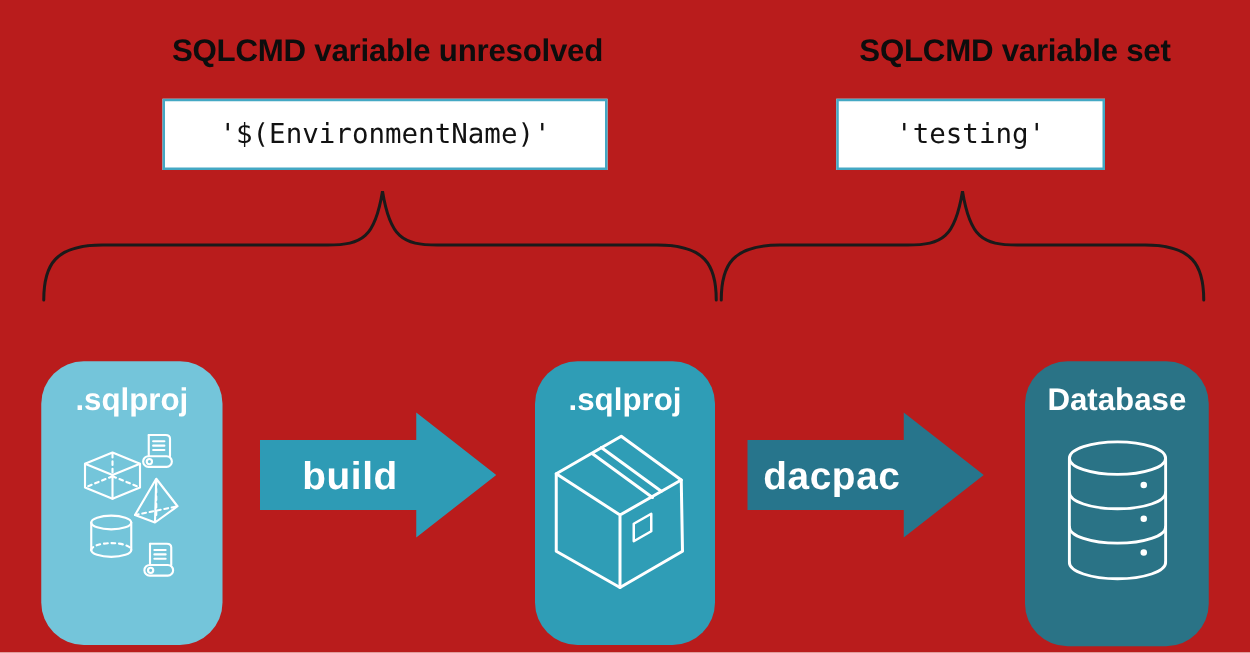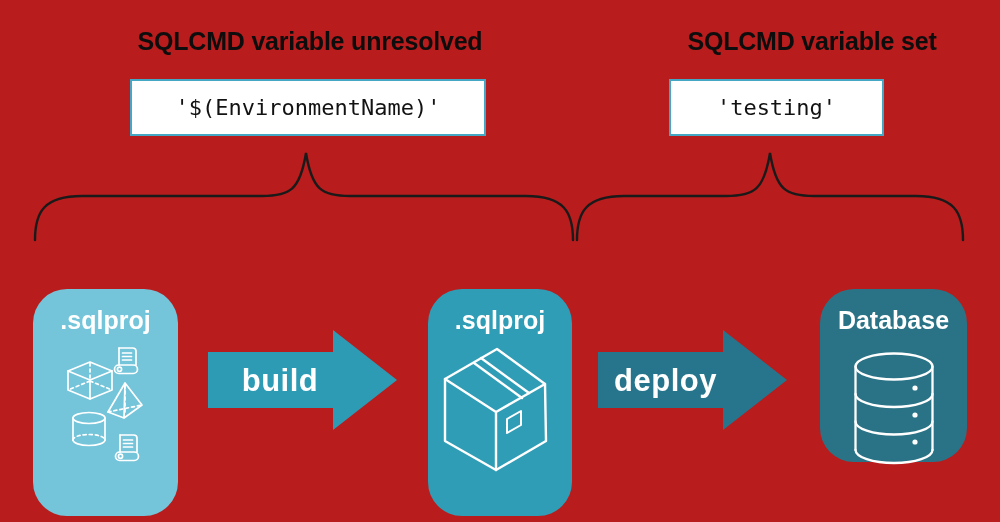--- a/index.html
+++ b/index.html
@@ -20,21 +20,21 @@
   }
   #codebox-left{left:130px;width:356px;}
   #codebox-right{left:669px;width:215px;}
   .code{
     font-family:"DejaVu Sans Mono",monospace;font-size:22px;color:#121212;white-space:pre;
   }
   .braces{position:absolute;left:0;top:0;pointer-events:none;}
   .card{position:absolute;top:265px;height:227px;border-radius:34px;margin-top:24px;}
   #card-sqlproj{left:33px;width:145px;}
   #card-dacpac{left:428px;width:144px;}
-  #card-database{left:820px;width:147px;height:173px;}
+  #card-database{left:820px;width:147px;height:228px;}
   .card-title{
     text-align:center;padding-top:17px;font-size:25px;font-weight:800;color:#ffffff;
   }
   .card-icon{position:absolute;}
   #icon-sqlproj{left:22px;top:50px;}
   #icon-dacpac{left:15px;top:55px;}
   #icon-database{left:28px;top:62px;}
   .arrow-svg{position:absolute;top:328px;}
   #arrow-build{left:205px;}
   #arrow-deploy{left:595px;}
@@ -108,21 +108,21 @@
       <path d="M54,5 L102,40 L103,97 L53,126 L2,97 L2,35 Z"></path>
       <path d="M2,35 L53,68 L102,40 M53,68 V126"></path>
       <path d="M31,19 L79,54 M38,14 L86,49"></path>
       <path d="M64,75 L78,67 L78,81 L64,89 Z" stroke-width="2"></path>
     </svg>
   </div>
 
   <svg class="arrow-svg" id="arrow-deploy" width="195" height="104" viewBox="0 0 195 104">
     <polygon points="3,24 128,24 128,2 192,52 128,102 128,80 3,80" fill="#27758c"></polygon>
   </svg>
-  <div class="arrow-label" id="label-deploy">deploy</div>
+  <div class="arrow-label" id="label-deploy">dacpac</div>
 
   <div class="card" id="card-database" style="background: rgb(42, 115, 134);">
     <div class="card-title">Database</div>
     <svg class="card-icon" id="icon-database" width="92" height="118" viewBox="0 0 92 118" fill="none" stroke="#ffffff" stroke-width="2.3" stroke-linejoin="round" stroke-linecap="round">
       <ellipse cx="46" cy="15.5" rx="38.5" ry="13"></ellipse>
       <path d="M7.5,15.5 V99 M84.5,15.5 V99"></path>
       <path d="M7.5,43 A38.5 13 0 0 0 84.5,43"></path>
       <path d="M7.5,70.5 A38.5 13 0 0 0 84.5,70.5"></path>
       <path d="M7.5,99 A38.5 13 0 0 0 84.5,99"></path>
       <circle cx="67" cy="37" r="2.6" fill="#ffffff" stroke="none"></circle>

